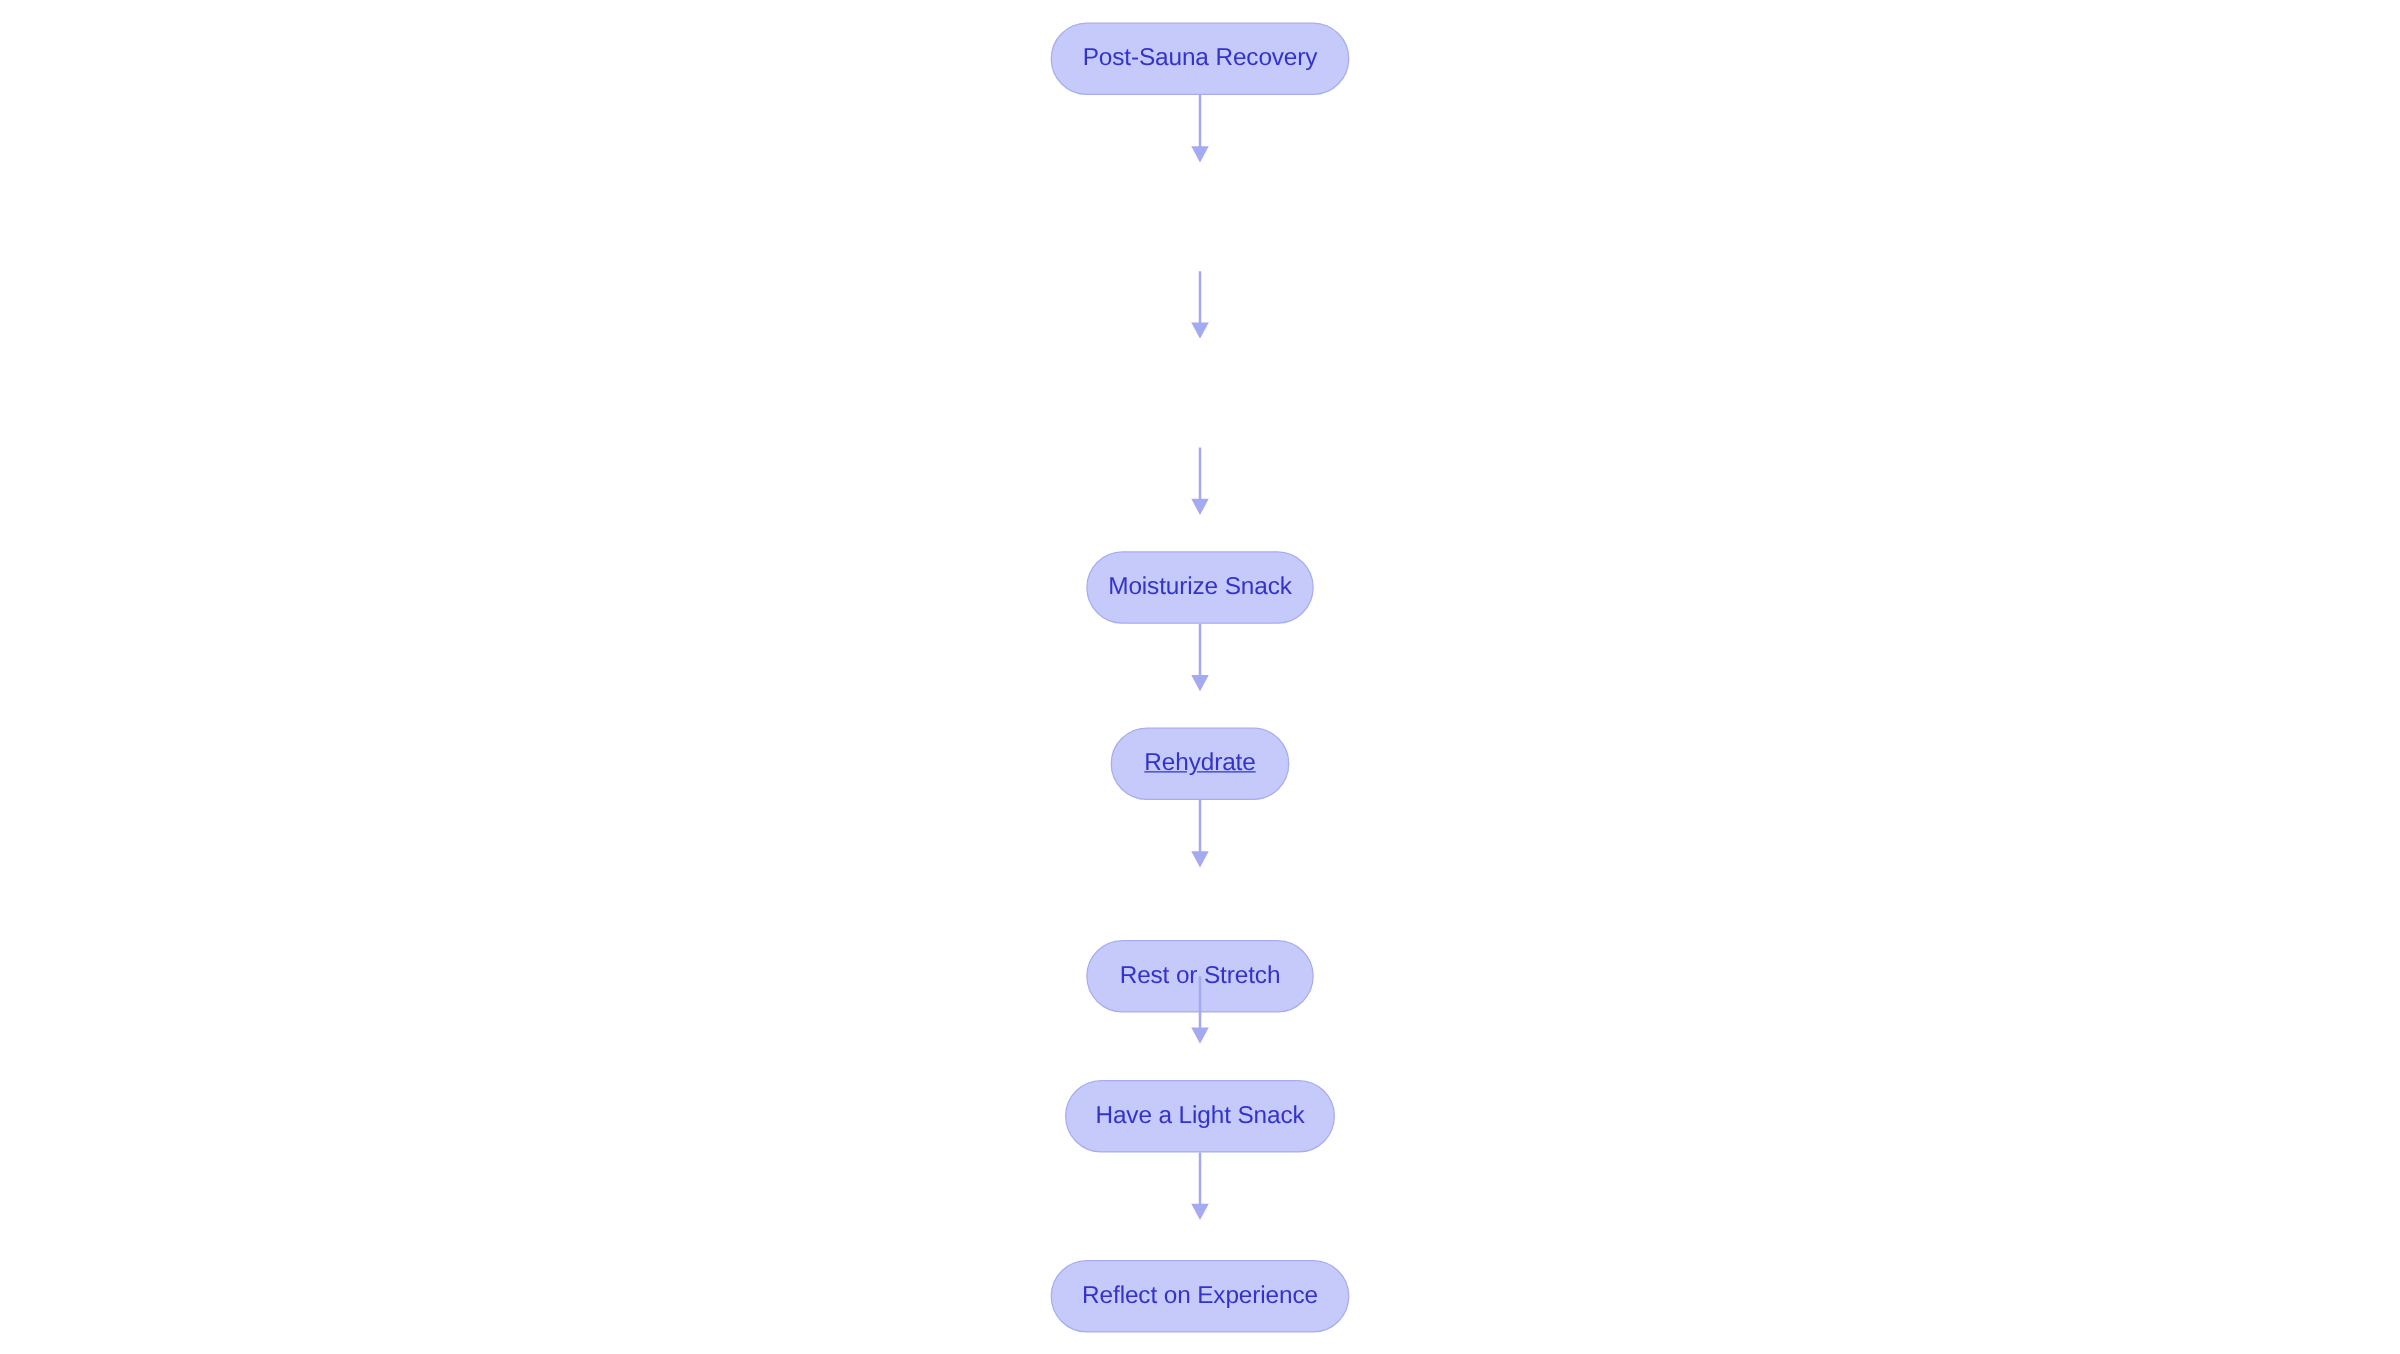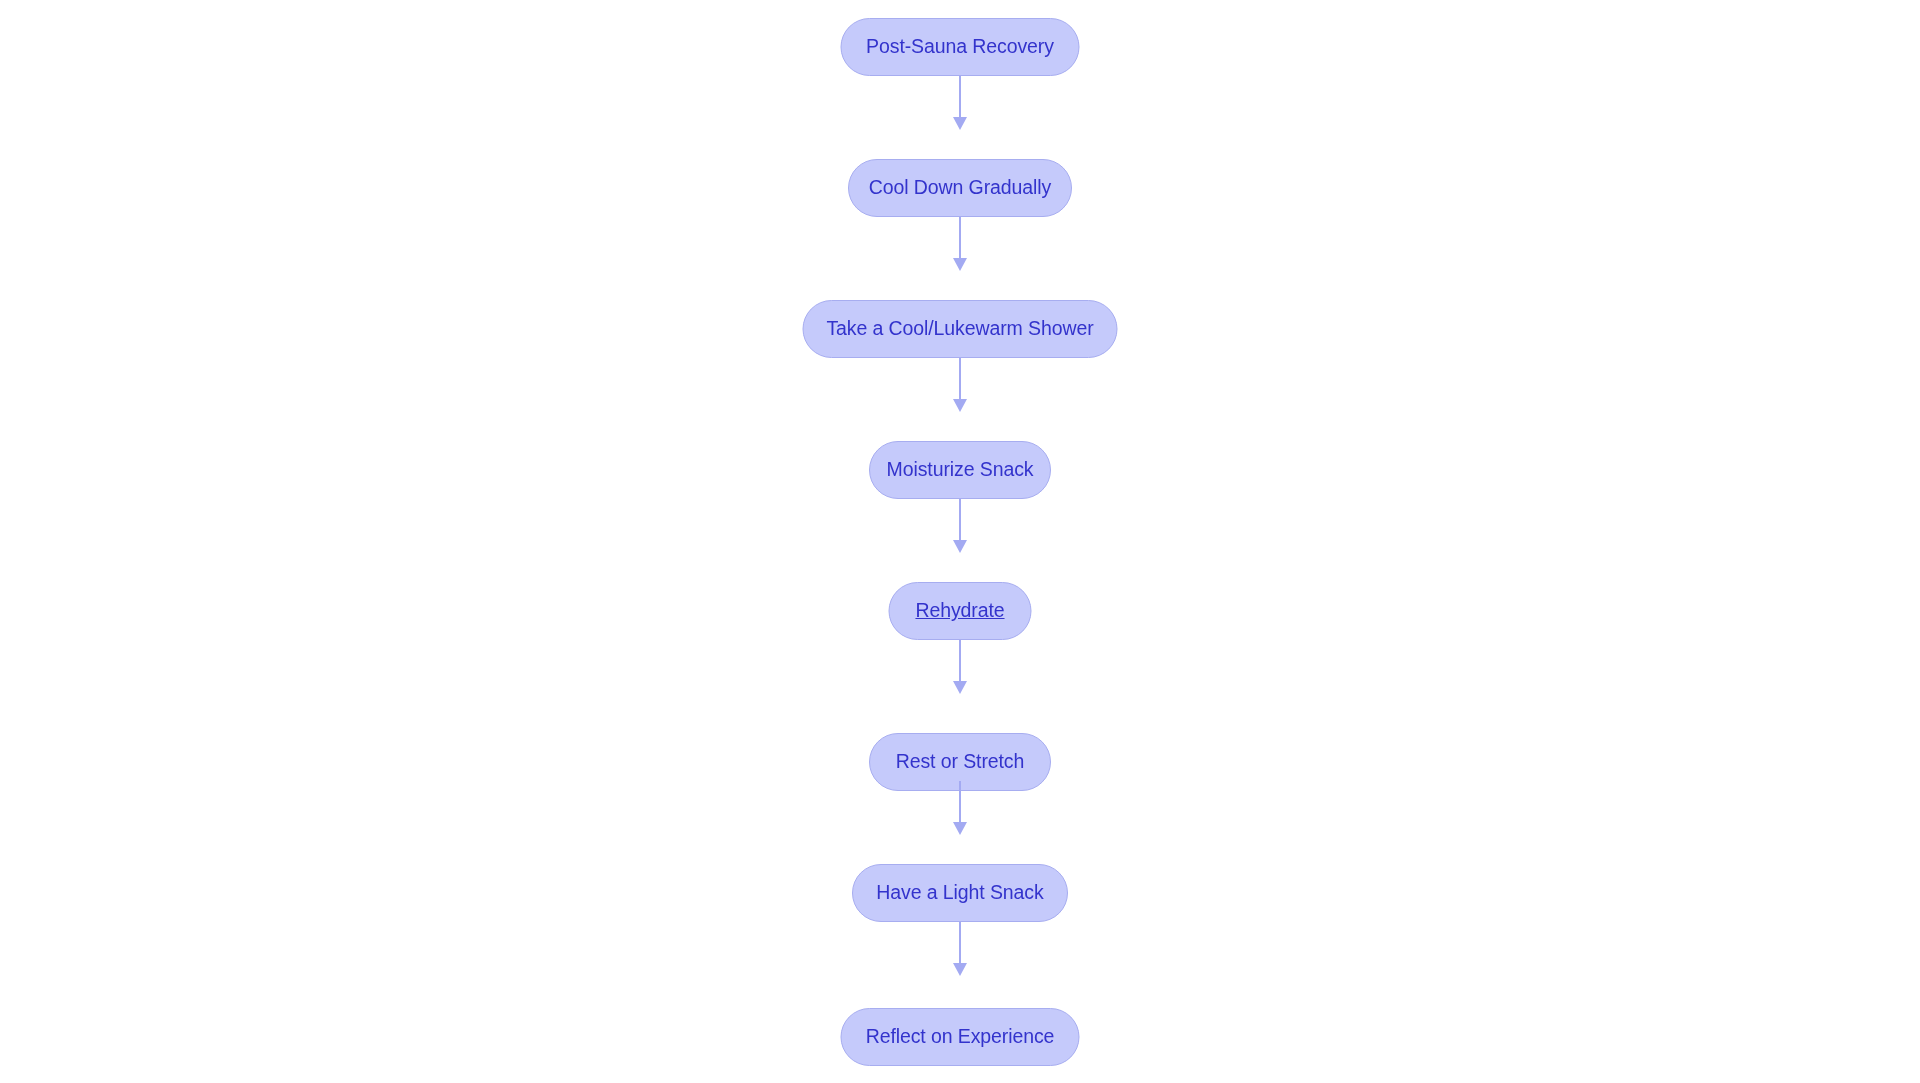--- a/index.html
+++ b/index.html
@@ -81,34 +81,28 @@
     <span class="node-label">Post-Sauna Recovery</span>
   </div>
 
   <div class="flow-connector" style="top:76px; height:54px;">
     <svg viewBox="0 0 24 54" preserveAspectRatio="none" aria-hidden="true">
       <line class="connector-line" x1="12" y1="0" x2="12" y2="43"></line>
       <polygon class="connector-head" points="5,41 19,41 12,54"></polygon>
     </svg>
   </div>
 
-  <div class="flow-node" style="top:159px; width:224px;">
-    <span class="node-label">Cool Down Gradually</span>
-  </div>
 
   <div class="flow-connector" style="top:217px; height:54px;">
     <svg viewBox="0 0 24 54" preserveAspectRatio="none" aria-hidden="true">
       <line class="connector-line" x1="12" y1="0" x2="12" y2="43"></line>
       <polygon class="connector-head" points="5,41 19,41 12,54"></polygon>
     </svg>
   </div>
 
-  <div class="flow-node" style="top:300px; width:315px;">
-    <span class="node-label">Take a Cool/Lukewarm Shower</span>
-  </div>
 
   <div class="flow-connector" style="top:358px; height:54px;">
     <svg viewBox="0 0 24 54" preserveAspectRatio="none" aria-hidden="true">
       <line class="connector-line" x1="12" y1="0" x2="12" y2="43"></line>
       <polygon class="connector-head" points="5,41 19,41 12,54"></polygon>
     </svg>
   </div>
 
   <div class="flow-node" style="top:441px; width:182px;">
     <span class="node-label">Moisturize Snack</span>
@@ -125,21 +119,21 @@
     <span class="node-label">Rehydrate</span>
   </div>
 
   <div class="flow-connector" style="top:640px; height:54px;">
     <svg viewBox="0 0 24 54" preserveAspectRatio="none" aria-hidden="true">
       <line class="connector-line" x1="12" y1="0" x2="12" y2="43"></line>
       <polygon class="connector-head" points="5,41 19,41 12,54"></polygon>
     </svg>
   </div>
 
-  <div class="flow-node" style="top:733px; width:182px;">
+  <div class="flow-node" style="top:752px; width:182px;">
     <span class="node-label">Rest or Stretch</span>
   </div>
 
   <div class="flow-connector" style="top:781px; height:54px;">
     <svg viewBox="0 0 24 54" preserveAspectRatio="none" aria-hidden="true">
       <line class="connector-line" x1="12" y1="0" x2="12" y2="43"></line>
       <polygon class="connector-head" points="5,41 19,41 12,54"></polygon>
     </svg>
   </div>
 

